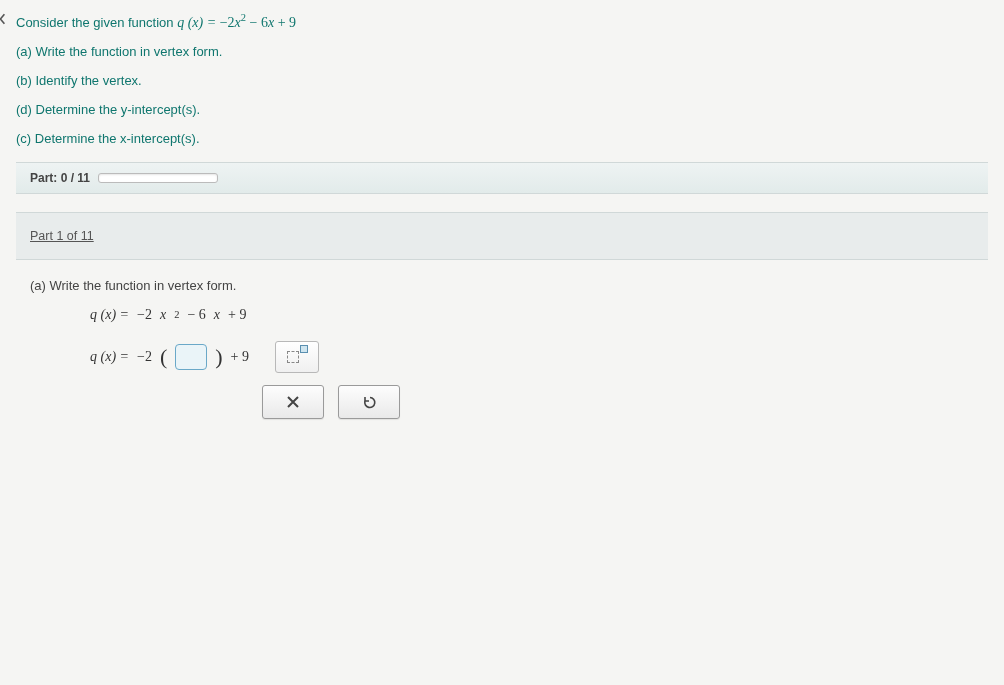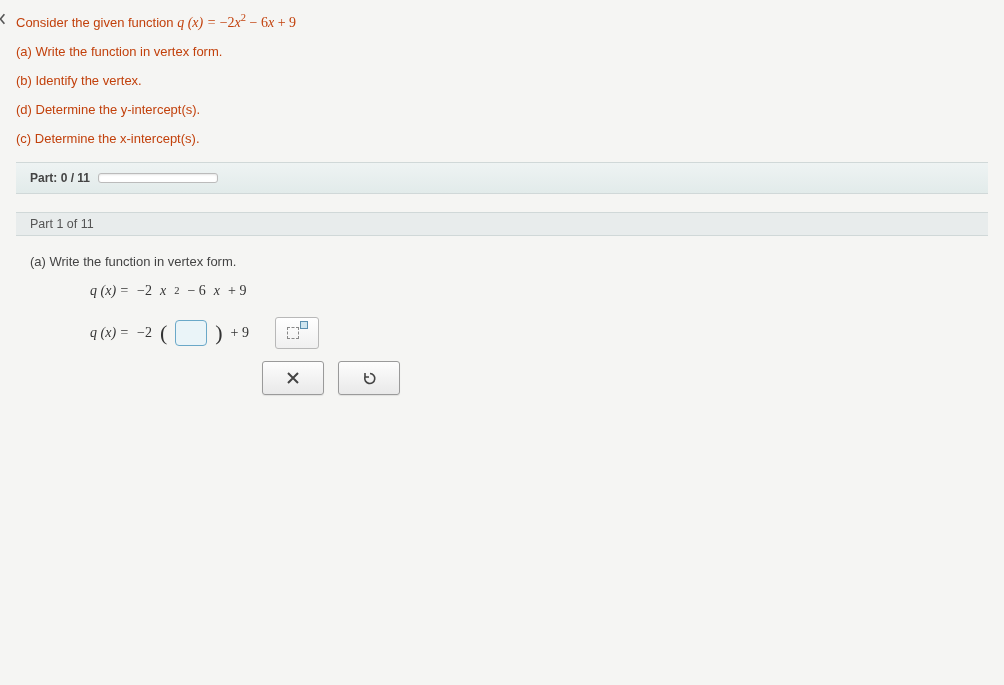--- a/index.html
+++ b/index.html
@@ -10,21 +10,21 @@
     font-size: 13px;
     width: 1004px;
     height: 685px;
     overflow: hidden;
     position: relative;
   }
   .page {
     padding: 12px 16px 0 16px;
   }
   .problem-intro {
-    color: #c2410c;
+    color: #0f766e;
     line-height: 1.6;
   }
   .problem-intro p { margin-bottom: 8px; }
   .math-var { font-style: italic; font-family: 'Times New Roman', serif; }
   .fn { font-family: 'Times New Roman', serif; font-size: 14px; }
   .sup { vertical-align: super; font-size: 0.75em; line-height: 0; }
   .part-header {
     background: linear-gradient(to bottom, #eef3f3, #e2ebea);
     border-top: 1px solid #d0d8d8;
     border-bottom: 1px solid #d0d8d8;
@@ -46,26 +46,27 @@
     overflow: hidden;
     box-shadow: inset 0 1px 2px rgba(0,0,0,0.1);
   }
   .progress-fill {
     height: 100%;
     width: 0%;
     background: #6aa8c8;
   }
   .subpart-header {
     background: #e8ecec;
-    padding: 4px 14px;
+    padding: 16px 14px;
     font-size: 12.5px;
     color: #555;
     border-top: 1px solid #d0d8d8;
     border-bottom: 1px solid #d0d8d8;
     margin-top: 18px;
+    text-decoration: underline;
   }
   .subpart-body {
     padding: 18px 14px 0 14px;
     background: #f5f5f3;
   }
   .subpart-body p { margin-bottom: 14px; color: #444; }
   .eq-row {
     display: flex;
     align-items: center;
     gap: 8px;

